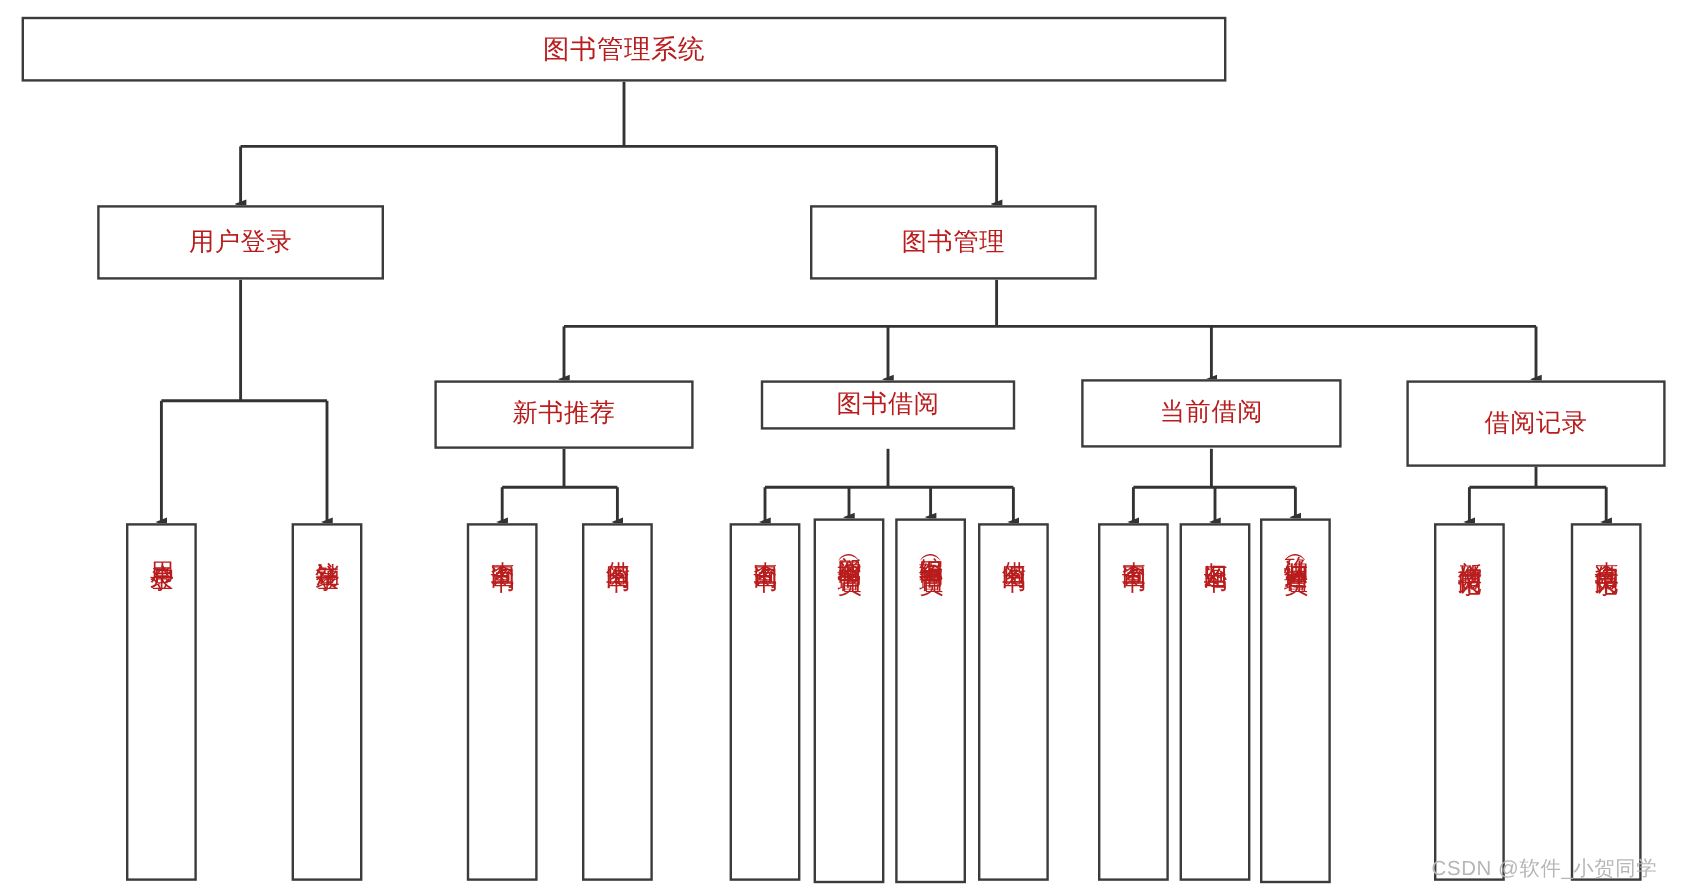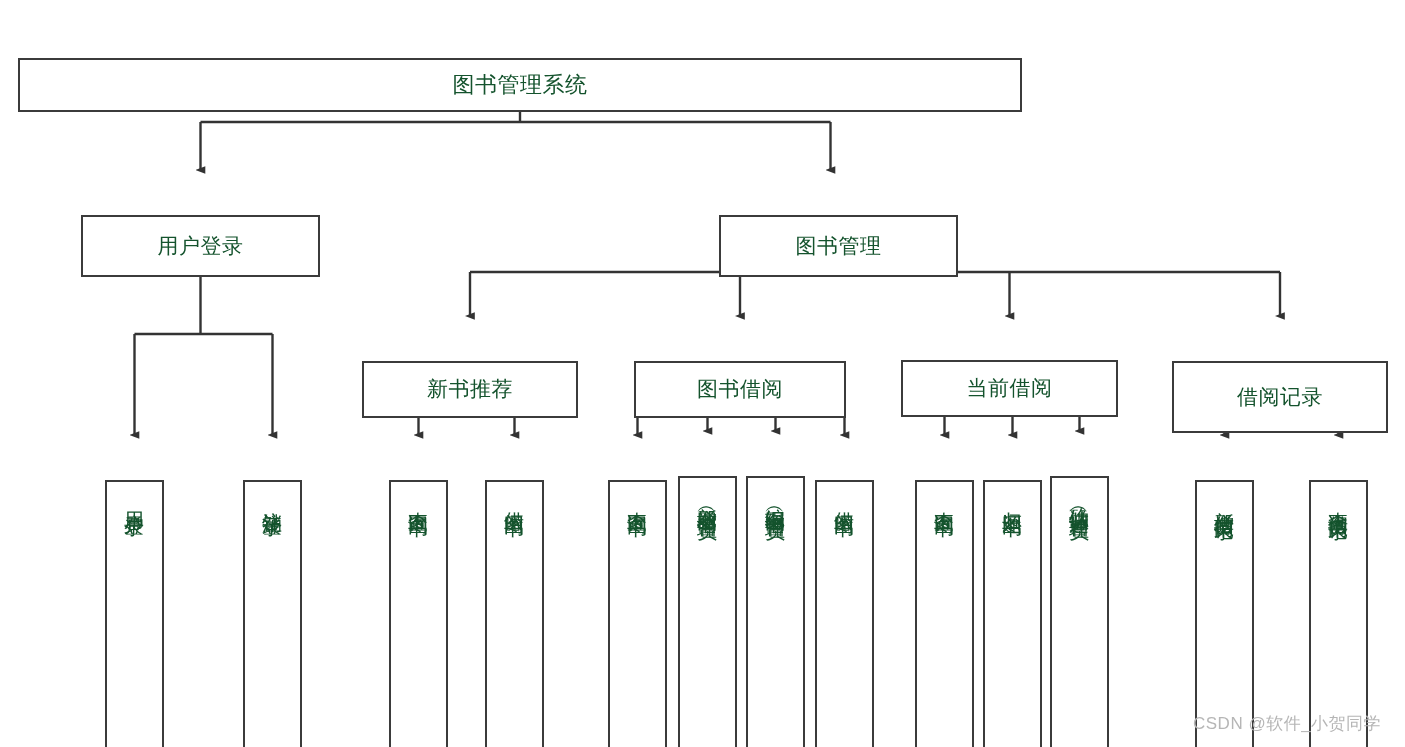--- a/index.html
+++ b/index.html
@@ -26,22 +26,21 @@
     pointer-events: none;
   }
   .node {
     position: absolute;
     box-sizing: border-box;
     background: #ffffff;
     border: 2px solid #3b3b3b;
     display: flex;
     align-items: center;
     justify-content: center;
-    color: #14532d;
-    margin-top: 44px;
+    color: #b91c1c;
   }
   .node-label {
     display: block;
     text-align: center;
     line-height: 1.18;
     white-space: nowrap;
   }
   .node.horizontal .node-label {
     font-size: 21px;
     letter-spacing: 0.5px;
@@ -117,27 +116,27 @@
       </g>
   </svg>
 
   <div id="nodes">
       <div class="node horizontal root" style="left: 18px; top: 14px; width: 1004px; height: 54px;">
         <span class="node-label">图书管理系统</span>
       </div>
       <div class="node horizontal" style="left: 81px; top: 171px; width: 239px; height: 62px;">
         <span class="node-label">用户登录</span>
       </div>
-      <div class="node horizontal" style="left: 719px; top: 171px; width: 239px; height: 62px;">
+      <div class="node horizontal" style="left: 675px; top: 171px; width: 239px; height: 62px;">
         <span class="node-label">图书管理</span>
       </div>
       <div class="node horizontal" style="left: 362px; top: 317px; width: 216px; height: 57px; justify-content: center;">
         <span class="node-label">新书推荐</span>
       </div>
-      <div class="node horizontal" style="left: 634px; top: 317px; width: 212px; height: 57px;">
+      <div class="node horizontal" style="left: 634px; top: 317px; width: 212px; height: 41px;">
         <span class="node-label">图书借阅</span>
       </div>
       <div class="node horizontal" style="left: 901px; top: 316px; width: 217px; height: 57px;">
         <span class="node-label">当前借阅</span>
       </div>
       <div class="node horizontal" style="left: 1172px; top: 317px; width: 216px; height: 72px;">
         <span class="node-label">借阅记录</span>
       </div>
       <div class="node vertical" style="left: 105px; top: 436px; width: 59px; height: 298px;">
         <span class="node-label">用户登录</span>

